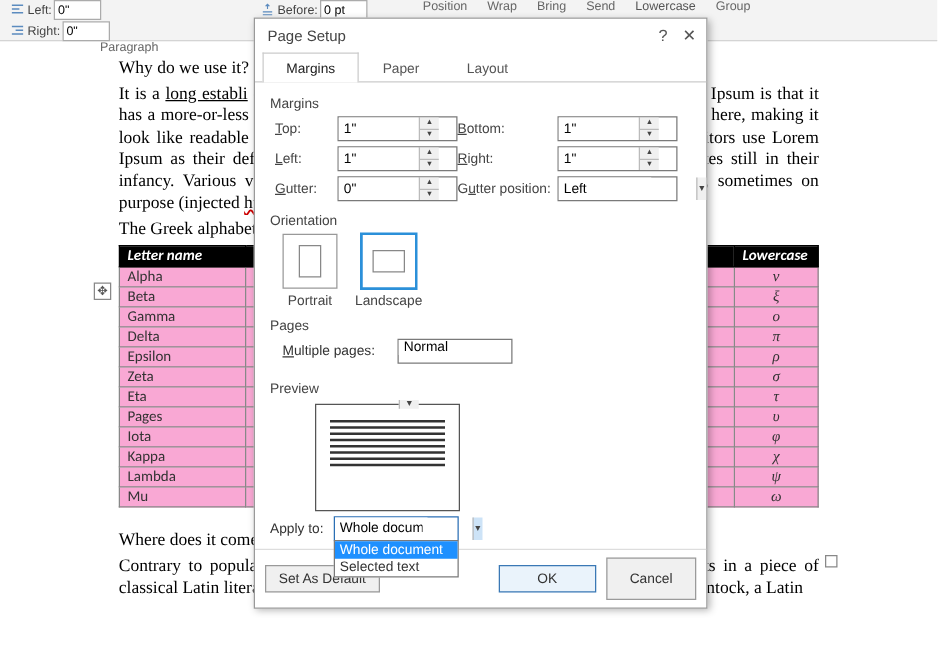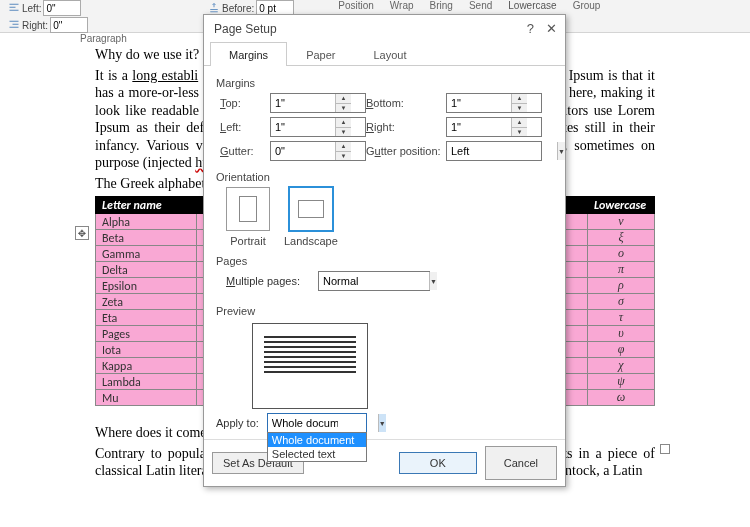--- a/index.html
+++ b/index.html
@@ -293,21 +293,21 @@
         <div class="thumb selected">
             <div class="sheet land"></div>
           </div>
         <span>Landscape</span>
       </div>
     </div>
 
     <div class="section-label" style="margin-top:8px;">Pages</div>
     <div class="pages-row">
       <label><span class="u">M</span>ultiple pages:</label>
-      <div class="combo" style="width:112px;">
+      <div class="combo" style="width:92px;flex-direction:column;">
           <input value="Normal" style="">
           <div class="dd">▼</div>
         </div>
     </div>
 
     <div class="section-label" style="margin-top:14px;">Preview</div>
     <div class="preview-box">
       <div class="page">
         <div class="line"></div>
           <div class="line"></div>

